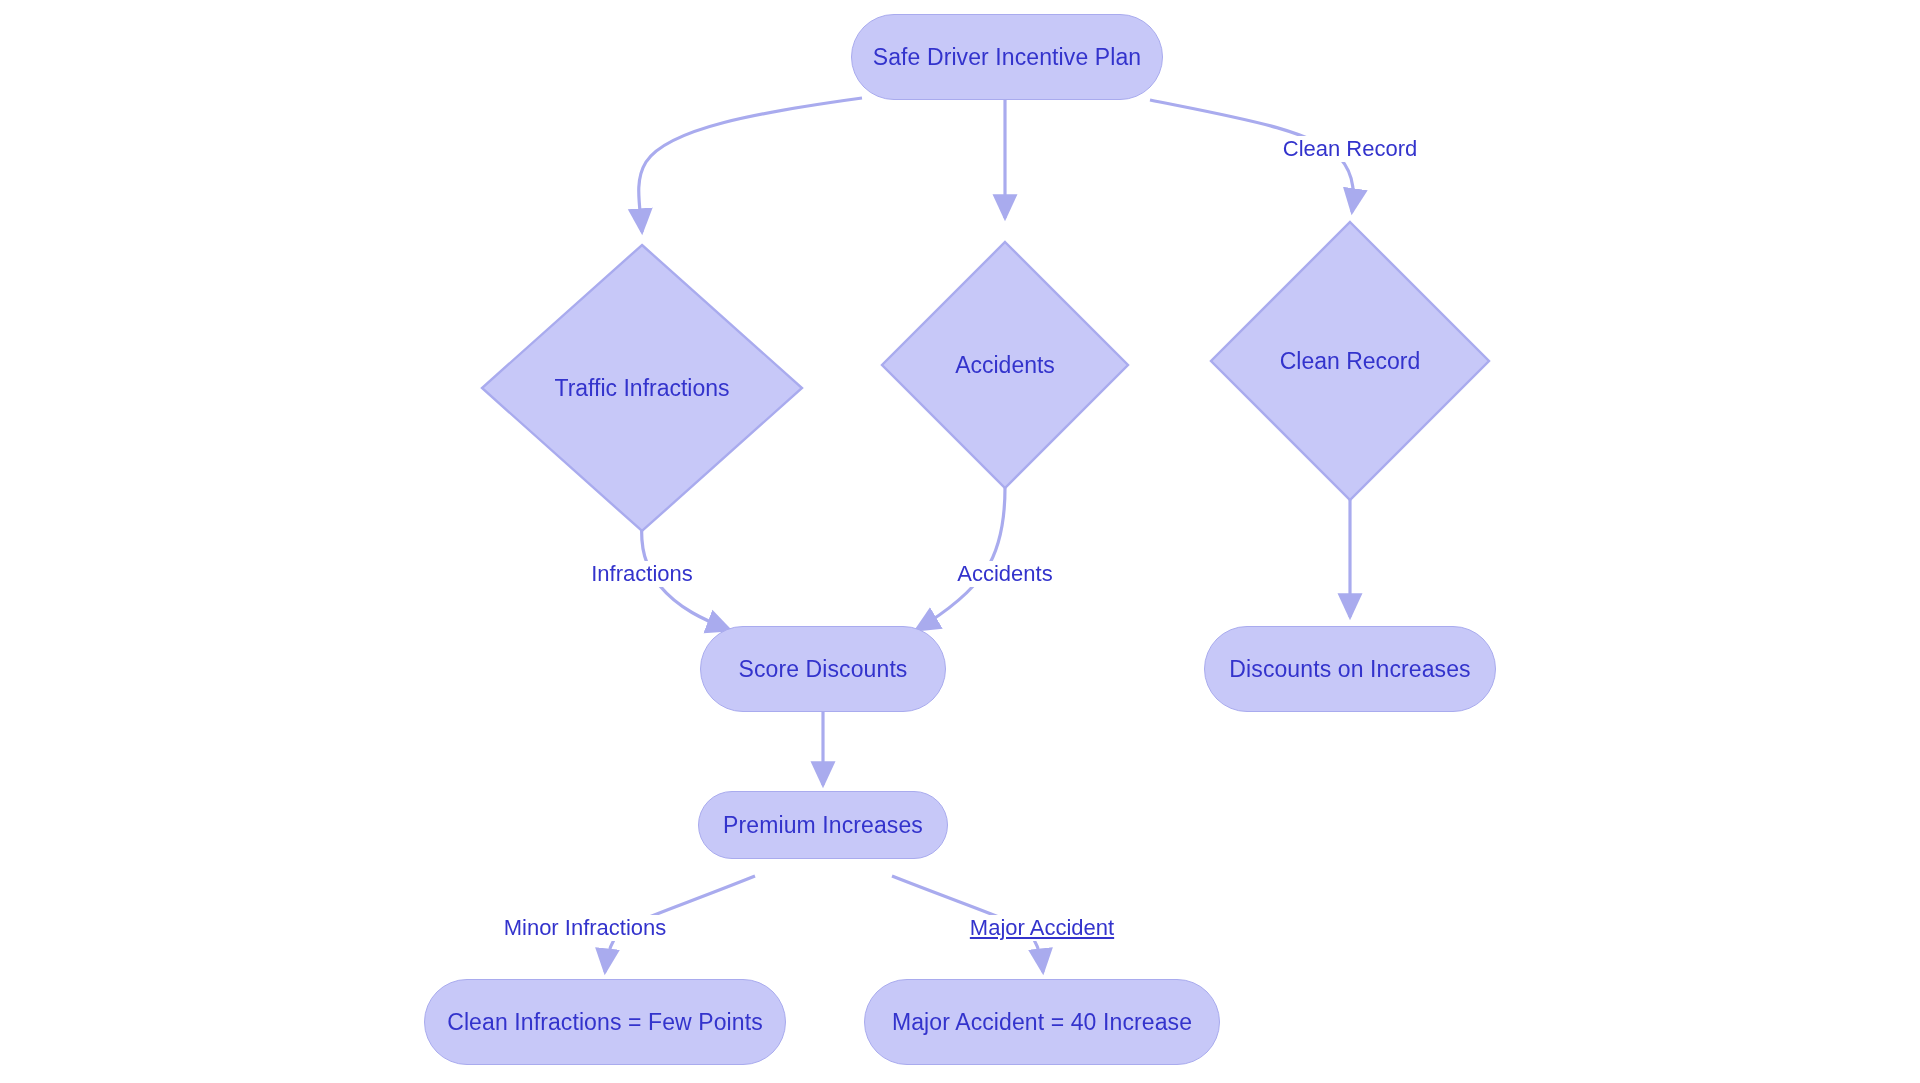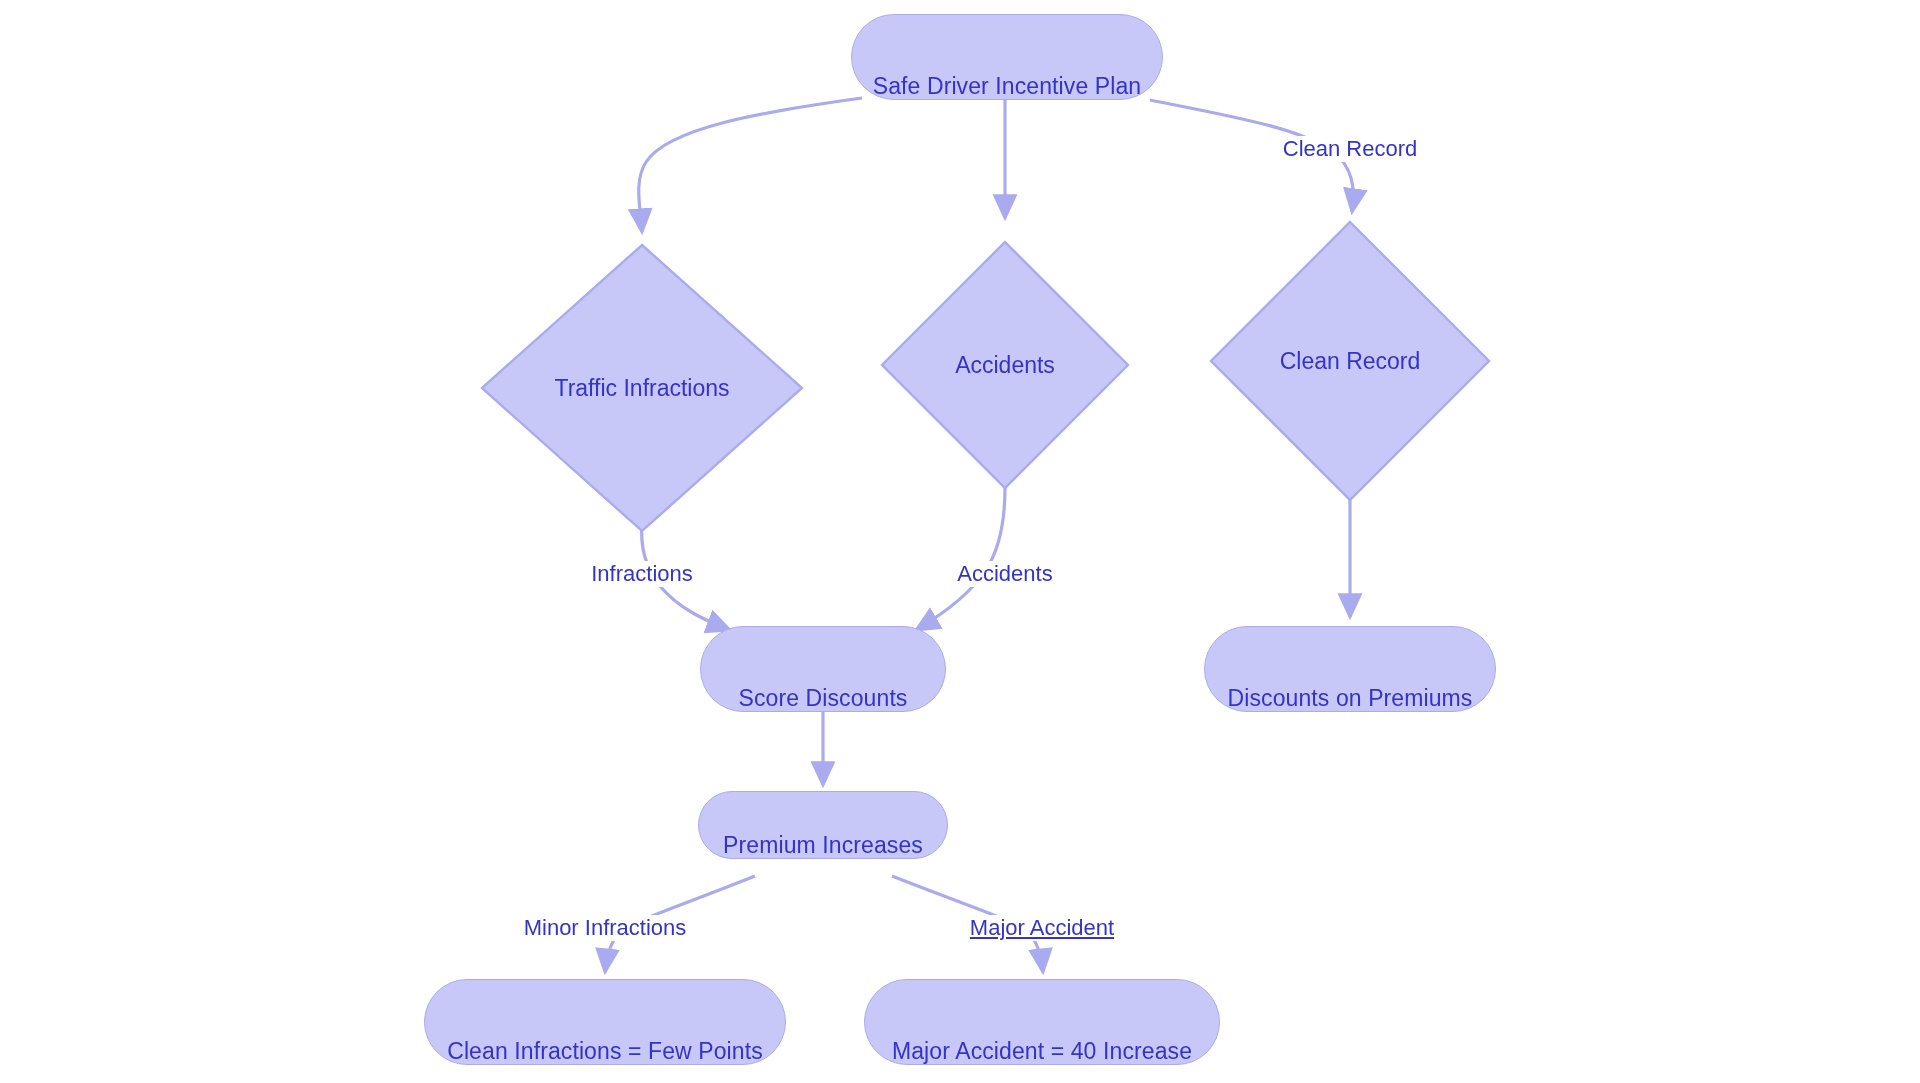--- a/index.html
+++ b/index.html
@@ -24,21 +24,21 @@
     position: absolute;
     left: 0;
     top: 0;
     width: 1920px;
     height: 1083px;
   }
   .node {
     position: absolute;
     box-sizing: border-box;
     display: flex;
-    align-items: flex-end;
+    align-items: center;
     justify-content: center;
     text-align: center;
     color: #3333cc;
     font-size: 23px;
     font-weight: 400;
     letter-spacing: 0.1px;
     line-height: 1.15;
     user-select: none;
   }
   .node-stadium {
@@ -136,38 +136,38 @@
       <polygon points="141,2 280,141 141,280 2,141" fill="#c7c8f8" stroke="#a9abee" stroke-width="2.4"></polygon>
     </svg>
     <div class="node-diamond-label">Clean Record</div>
   </div>
 
   <div class="node node-stadium" style="left:700px; top:626px; width:246px; height:86px;">
     <span>Score Discounts</span>
   </div>
 
   <div class="node node-stadium" style="left:1204px; top:626px; width:292px; height:86px;">
-    <span>Discounts on Premiums</span>
+    <span>Discounts on Increases</span>
   </div>
 
   <div class="node node-stadium" style="left:698px; top:791px; width:250px; height:68px;">
     <span>Premium Increases</span>
   </div>
 
   <div class="node node-stadium" style="left:424px; top:979px; width:362px; height:86px;">
     <span>Clean Infractions = Few Points</span>
   </div>
 
   <div class="node node-stadium" style="left:864px; top:979px; width:356px; height:86px;">
     <span>Major Accident = 40 Increase</span>
   </div>
 
   <div class="edge-label" style="left:1350px; top:149px;">Clean Record</div>
 
   <div class="edge-label" style="left:642px; top:574px;">Infractions</div>
 
   <div class="edge-label" style="left:1005px; top:574px;">Accidents</div>
 
-  <div class="edge-label" style="left:605px; top:928px;">Minor Infractions</div>
+  <div class="edge-label" style="left:585px; top:928px;">Minor Infractions</div>
 
   <div class="edge-label" style="left:1042px; top:928px;text-decoration:underline;">Major Accident</div>
 
 </div>
 
 </body></html>

